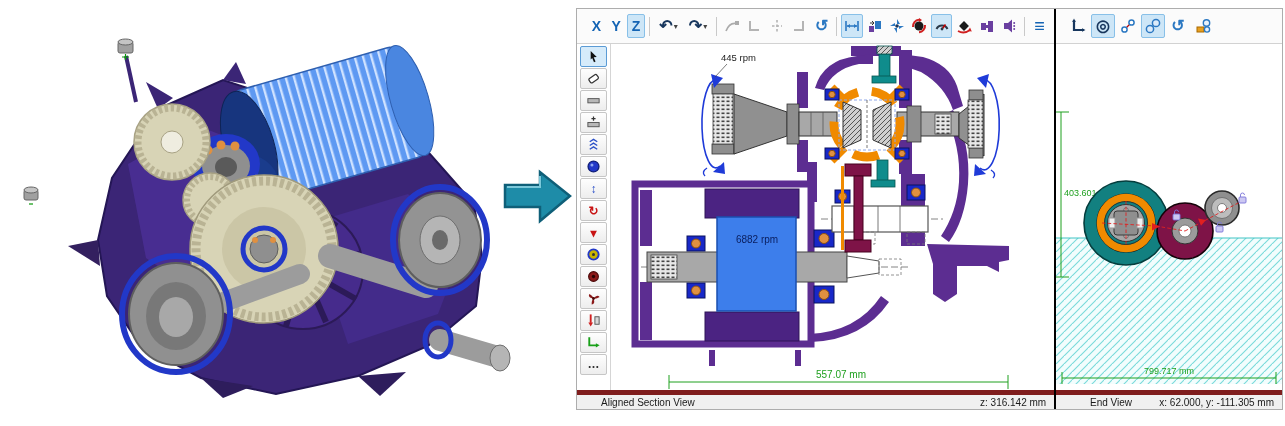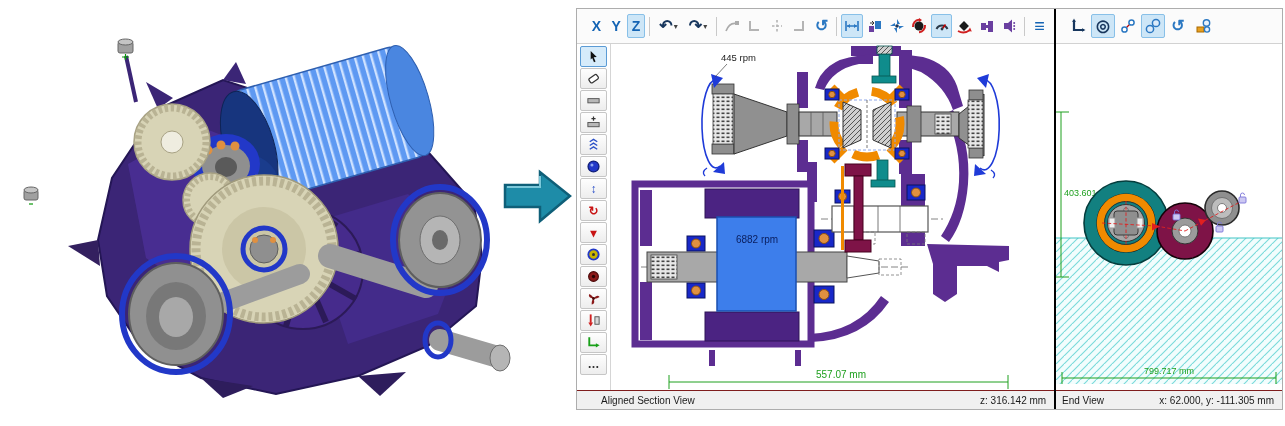--- a/index.html
+++ b/index.html
@@ -44,25 +44,25 @@
        background:linear-gradient(#FEFEFE,#EDEDED);display:flex;align-items:center;justify-content:center;
        padding:0;cursor:pointer;box-sizing:border-box;flex:0 0 21px;}
   .vtb.selected{background:#D6EBFA;border-color:#5B9BD5;}
   .vtb .red{color:#C81414;font-size:12px;font-weight:bold;line-height:1;}
   .vtb .blue{color:#2B50C8;font-size:12px;font-weight:bold;line-height:1;}
   .vtb .more{color:#333;font-size:12px;font-weight:bold;line-height:0.4;}
 
   .canvas{flex:1 1 auto;background:#FFF;position:relative;min-height:0;overflow:hidden;}
   .canvas svg{display:block;}
 
-  .statusbar{height:19px;flex:0 0 19px;background:#F0F0F0;border-top:1px solid #7f1d1d;
+  .statusbar{height:19px;flex:0 0 19px;background:#F0F0F0;border-top:5px solid #7f1d1d;
              display:flex;align-items:center;justify-content:space-between;
              padding:0 8px 0 6px;font-size:10px;color:#1A1A1A;box-sizing:border-box;}
   .statusbar .left-text{padding-left:18px;}
-  .right-col .statusbar .left-text{padding-left:0;}
+  .right-col .statusbar .left-text{padding-left:0;margin-left:28px;}
 </style>
 </head>
 <body>
 
 <div class="stage">
 
   <svg class="render3d" width="520" height="398" viewBox="0 0 520 398">
     <defs>
       <pattern id="fins" width="8" height="14" patternUnits="userSpaceOnUse">
         <rect width="8" height="14" fill="#5E99F2"></rect>

